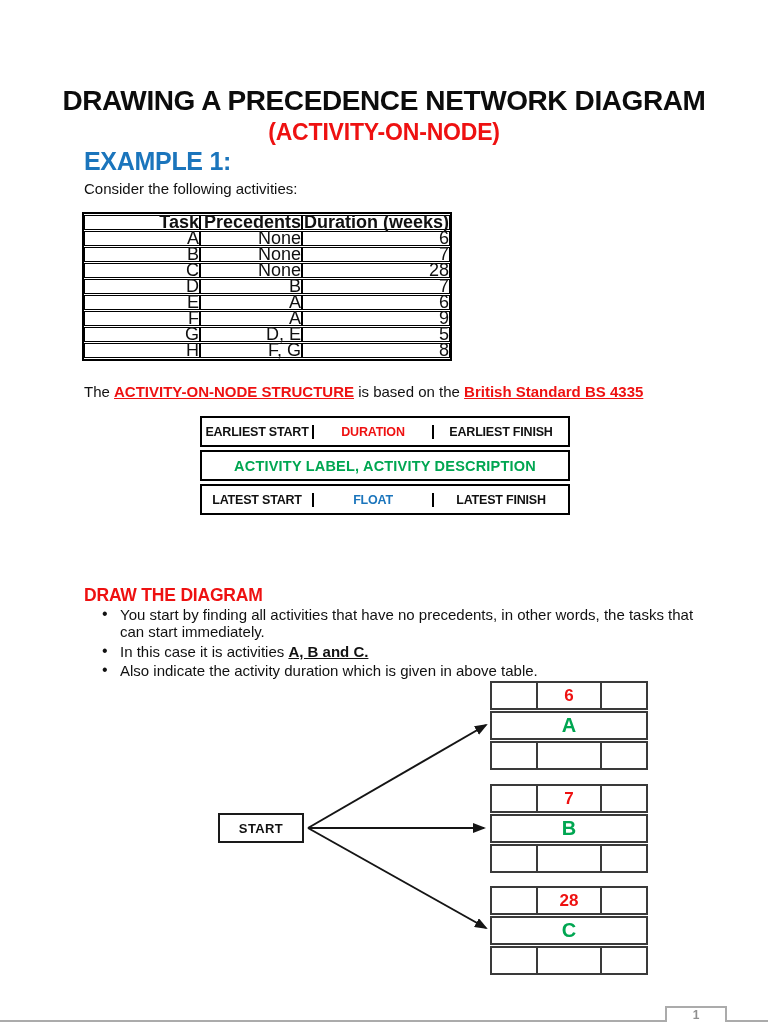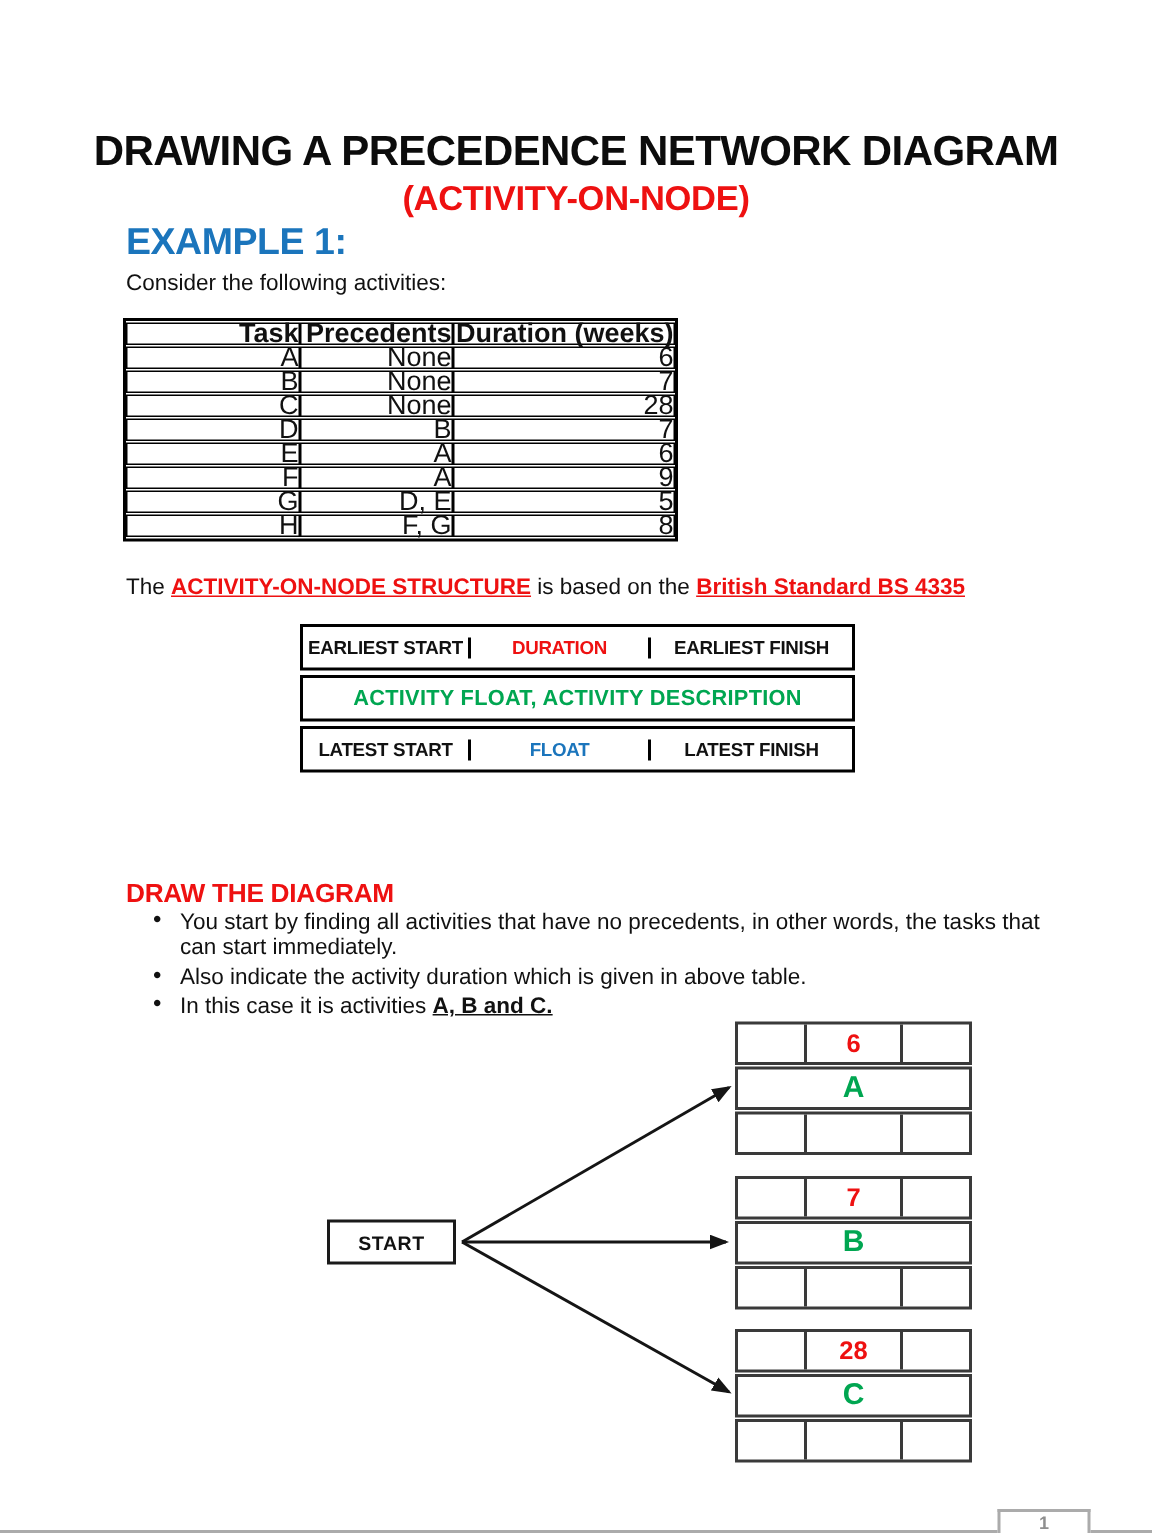--- a/index.html
+++ b/index.html
@@ -153,35 +153,35 @@
 
   <div class="abs sentence"><span>The </span><span class="redlink">ACTIVITY-ON-NODE STRUCTURE</span><span> is based on the </span><span class="redlink">British Standard BS 4335</span></div>
 
   <div class="abs struct">
     <div class="srow">
       <div class="scell sc1">EARLIEST START</div>
       <div class="scell sc2 txt-red">DURATION</div>
       <div class="scell sc3">EARLIEST FINISH</div>
     </div>
     <div class="srow">
-      <div class="scell sfull">ACTIVITY FLOAT, ACTIVITY DESCRIPTION</div>
+      <div class="scell sfull">ACTIVITY LABEL, ACTIVITY DESCRIPTION</div>
     </div>
     <div class="srow">
       <div class="scell sc1">LATEST START</div>
       <div class="scell sc2 txt-blue">FLOAT</div>
       <div class="scell sc3">LATEST FINISH</div>
     </div>
   </div>
 
   <div class="abs draw-heading">DRAW THE DIAGRAM</div>
 
   <ul class="abs bullets">
     <li>You start by finding all activities that have no precedents, in other words, the tasks that can start immediately.</li>
+    <li><span>In this case it is activities </span><span class="emph">A, B and C.</span></li>
     <li>Also indicate the activity duration which is given in above table.</li>
-    <li><span>In this case it is activities </span><span class="emph">A, B and C.</span></li>
   </ul>
 
   <div class="abs start-box">
     <span>START</span>
   </div>
 
   <svg class="abs arrows" viewBox="0 0 200 230" xmlns="http://www.w3.org/2000/svg">
     <defs>
       <marker id="ah" markerUnits="userSpaceOnUse" markerWidth="13" markerHeight="10" refX="11" refY="5" orient="auto">
         <polygon points="0,0 13,5 0,10" fill="#151515"></polygon>

